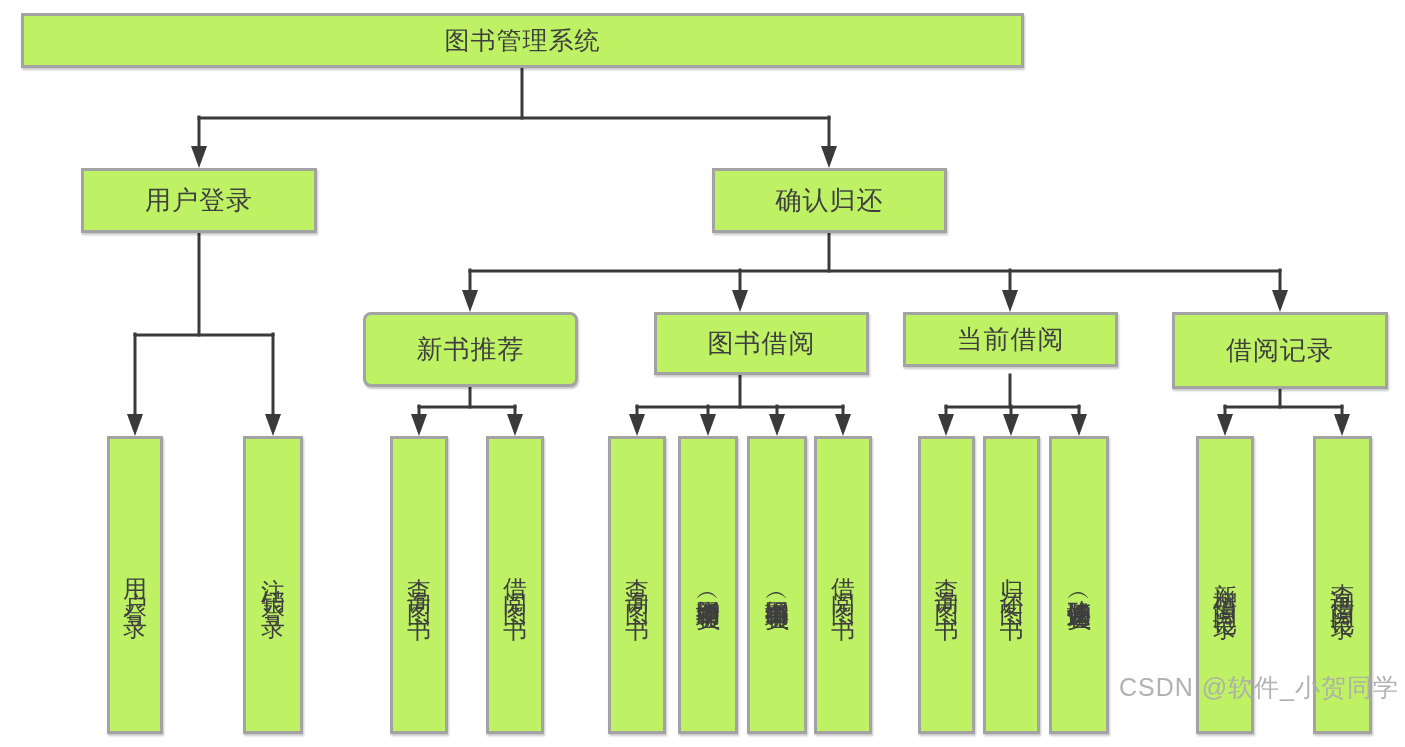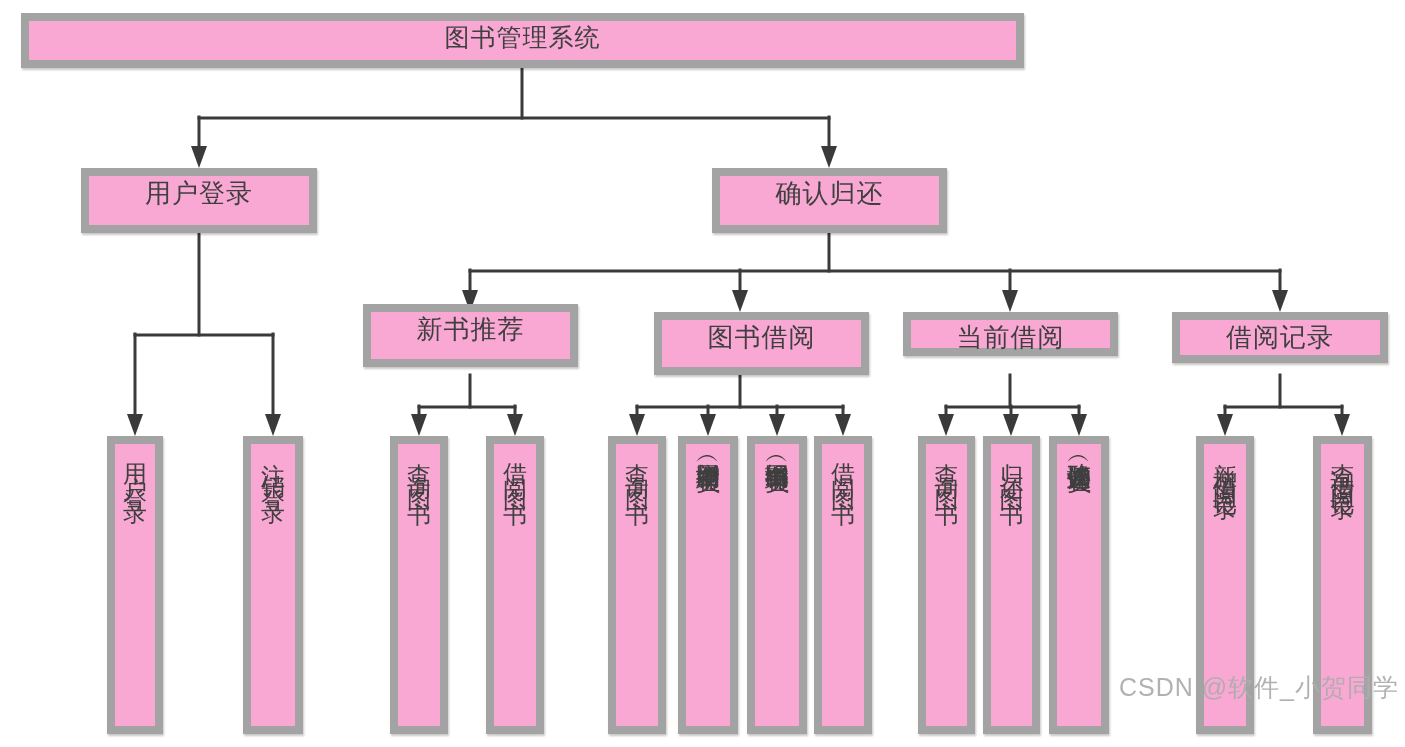--- a/index.html
+++ b/index.html
@@ -10,23 +10,23 @@
     background:#ffffff;
     font-family:"Liberation Sans","DejaVu Sans",sans-serif;
     overflow:hidden;
   }
   .edges{position:absolute;left:0;top:0;z-index:0;}
   .edges line, .edges polyline{stroke:#3a3a3a;stroke-width:3;fill:none;stroke-linecap:square;}
   .edges polygon{fill:#3a3a3a;stroke:none;}
   .node{
     position:absolute;
     box-sizing:border-box;
-    border:8px solid #a3a3a3;
-    background:#f9a8d4;
-    display:flex;justify-content:center;
+    border:3px solid #a3a3a3;
+    background:#bef264;
+    display:flex;align-items:center;justify-content:center;
     color:#3f3f3f;
     z-index:1;
     box-shadow:1px 2px 2px rgba(0,0,0,0.22);
   }
   .h-node{font-size:26px;letter-spacing:1px;}
   .root-node{font-size:25px;}
   .v-node{font-size:24px;}
   .v-node .vtext{
     writing-mode:vertical-rl;
     text-orientation:mixed;
@@ -130,30 +130,30 @@
     <span>图书管理系统</span>
   </div>
 
   <div class="node h-node" style="left:81px;top:168px;width:236px;height:65px;">
     <span>用户登录</span>
   </div>
   <div class="node h-node" style="left:712px;top:168px;width:235px;height:65px;">
     <span>确认归还</span>
   </div>
 
-  <div class="node h-node" style="left:363px;top:304px;width:215px;height:63px;">
+  <div class="node h-node" style="left:363px;top:312px;width:215px;height:75px;border-radius:8px;">
     <span>新书推荐</span>
   </div>
   <div class="node h-node" style="left:632px;top:312px;width:215px;height:63px;margin-left:22px;">
     <span>图书借阅</span>
   </div>
-  <div class="node h-node" style="left:903px;top:312px;width:215px;height:44px;">
+  <div class="node h-node" style="left:903px;top:312px;width:215px;height:55px;">
     <span>当前借阅</span>
   </div>
-  <div class="node h-node" style="left:1172px;top:312px;width:216px;height:51px;">
+  <div class="node h-node" style="left:1172px;top:312px;width:216px;height:77px;">
     <span>借阅记录</span>
   </div>
 
   <div class="node v-node v4" style="left:107px;top:436px;width:56px;height:298px;">
     <span class="vtext">用户登录</span>
   </div>
   <div class="node v-node v4" style="left:243px;top:436px;width:60px;height:298px;">
     <span class="vtext">注销登录</span>
   </div>
 

